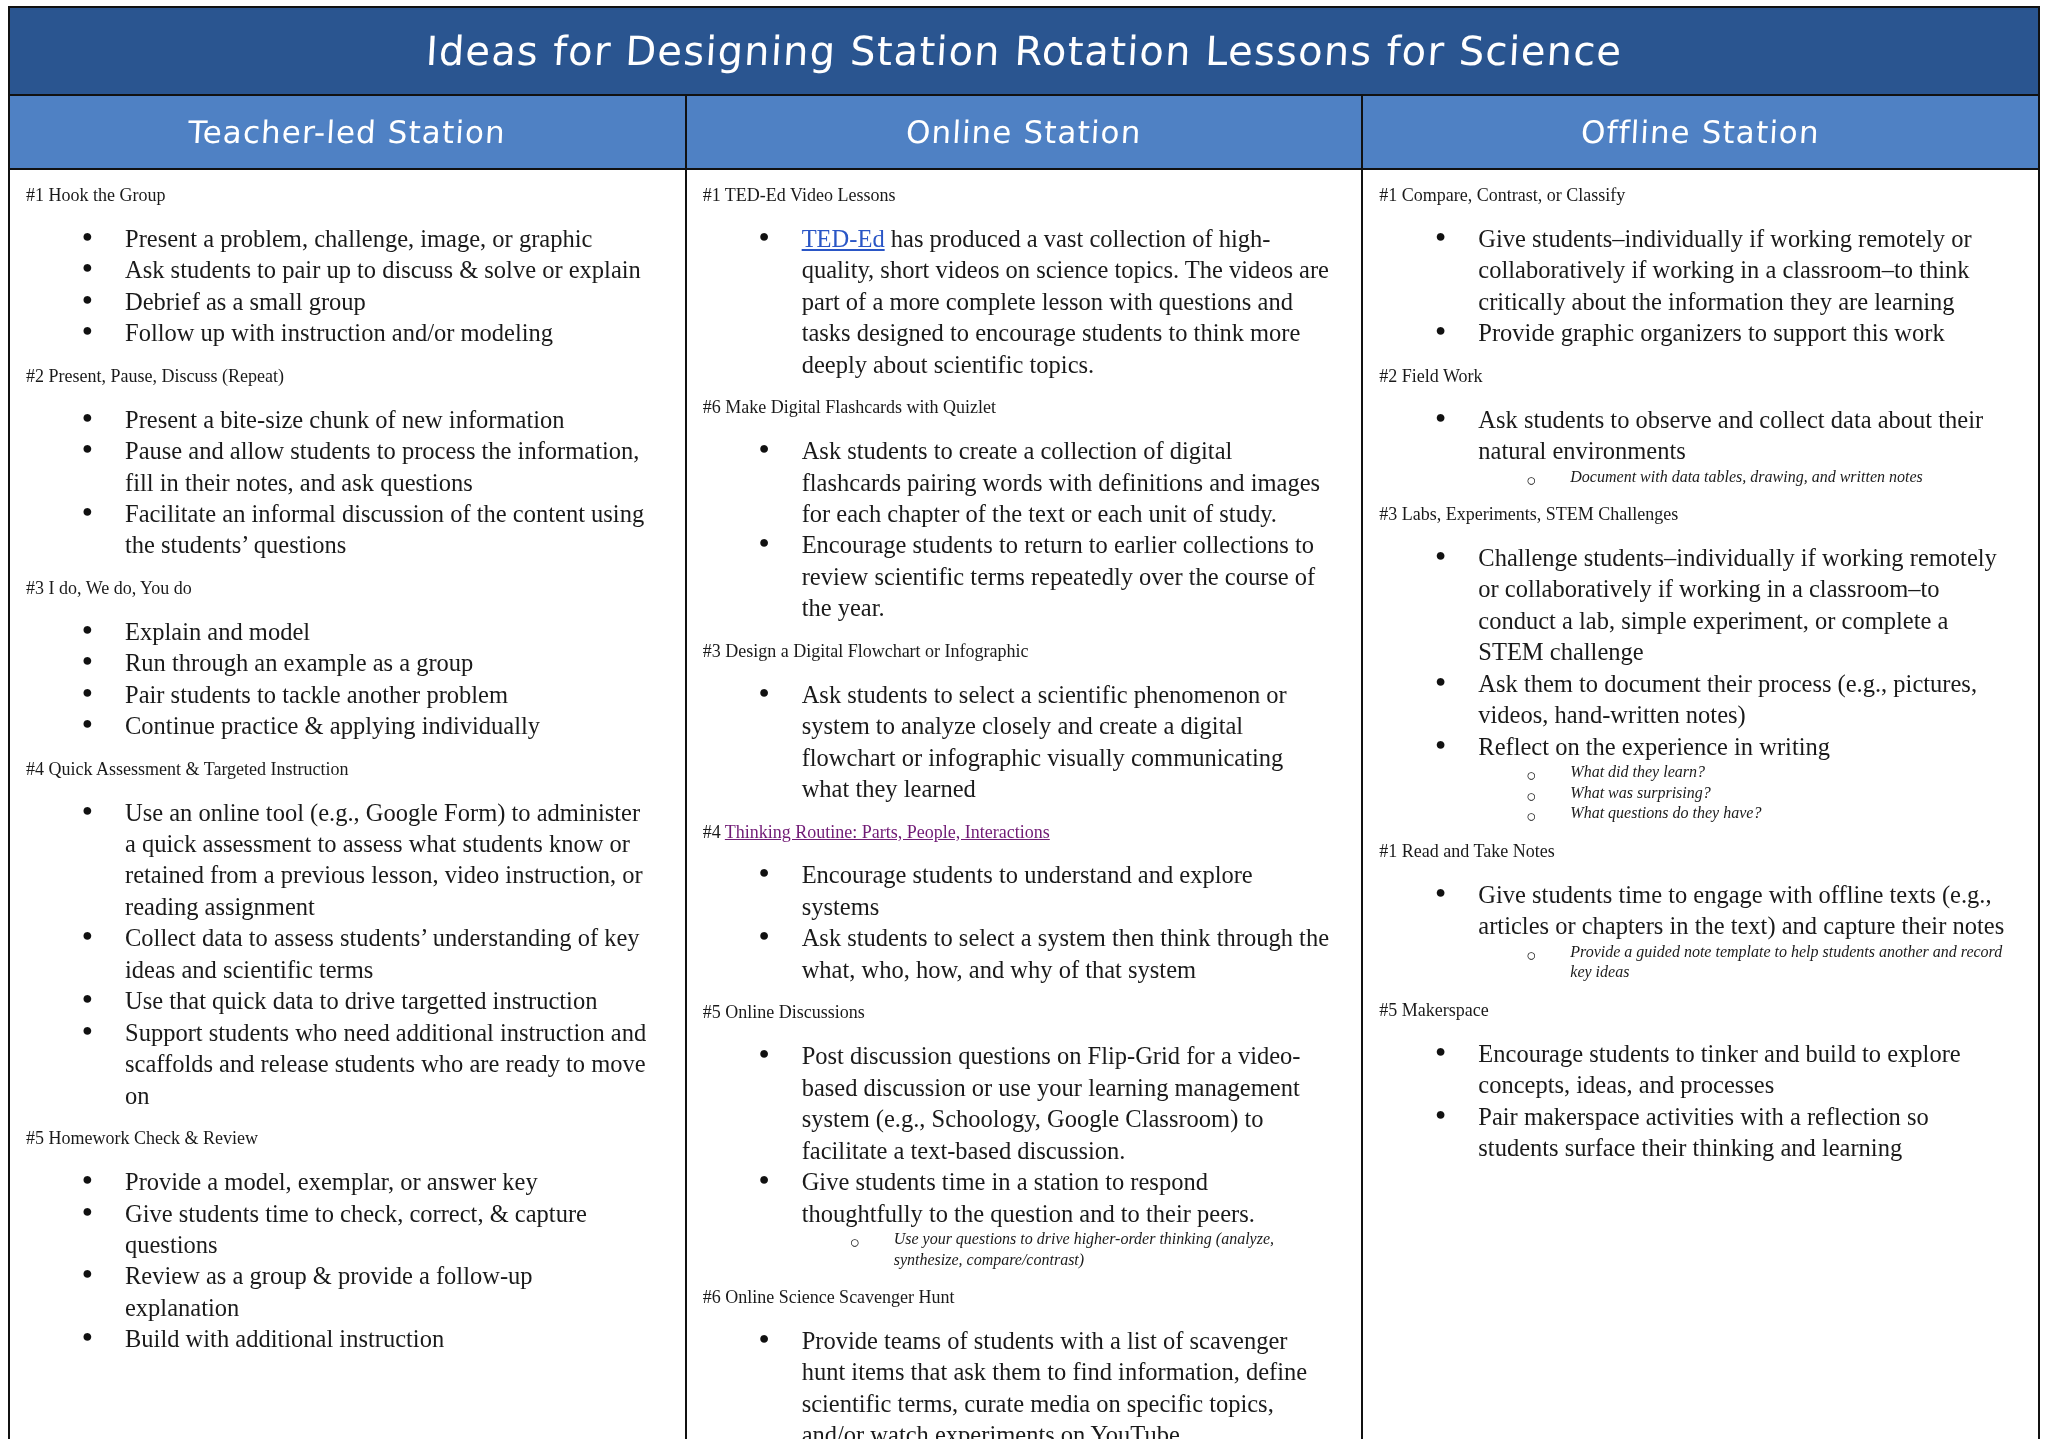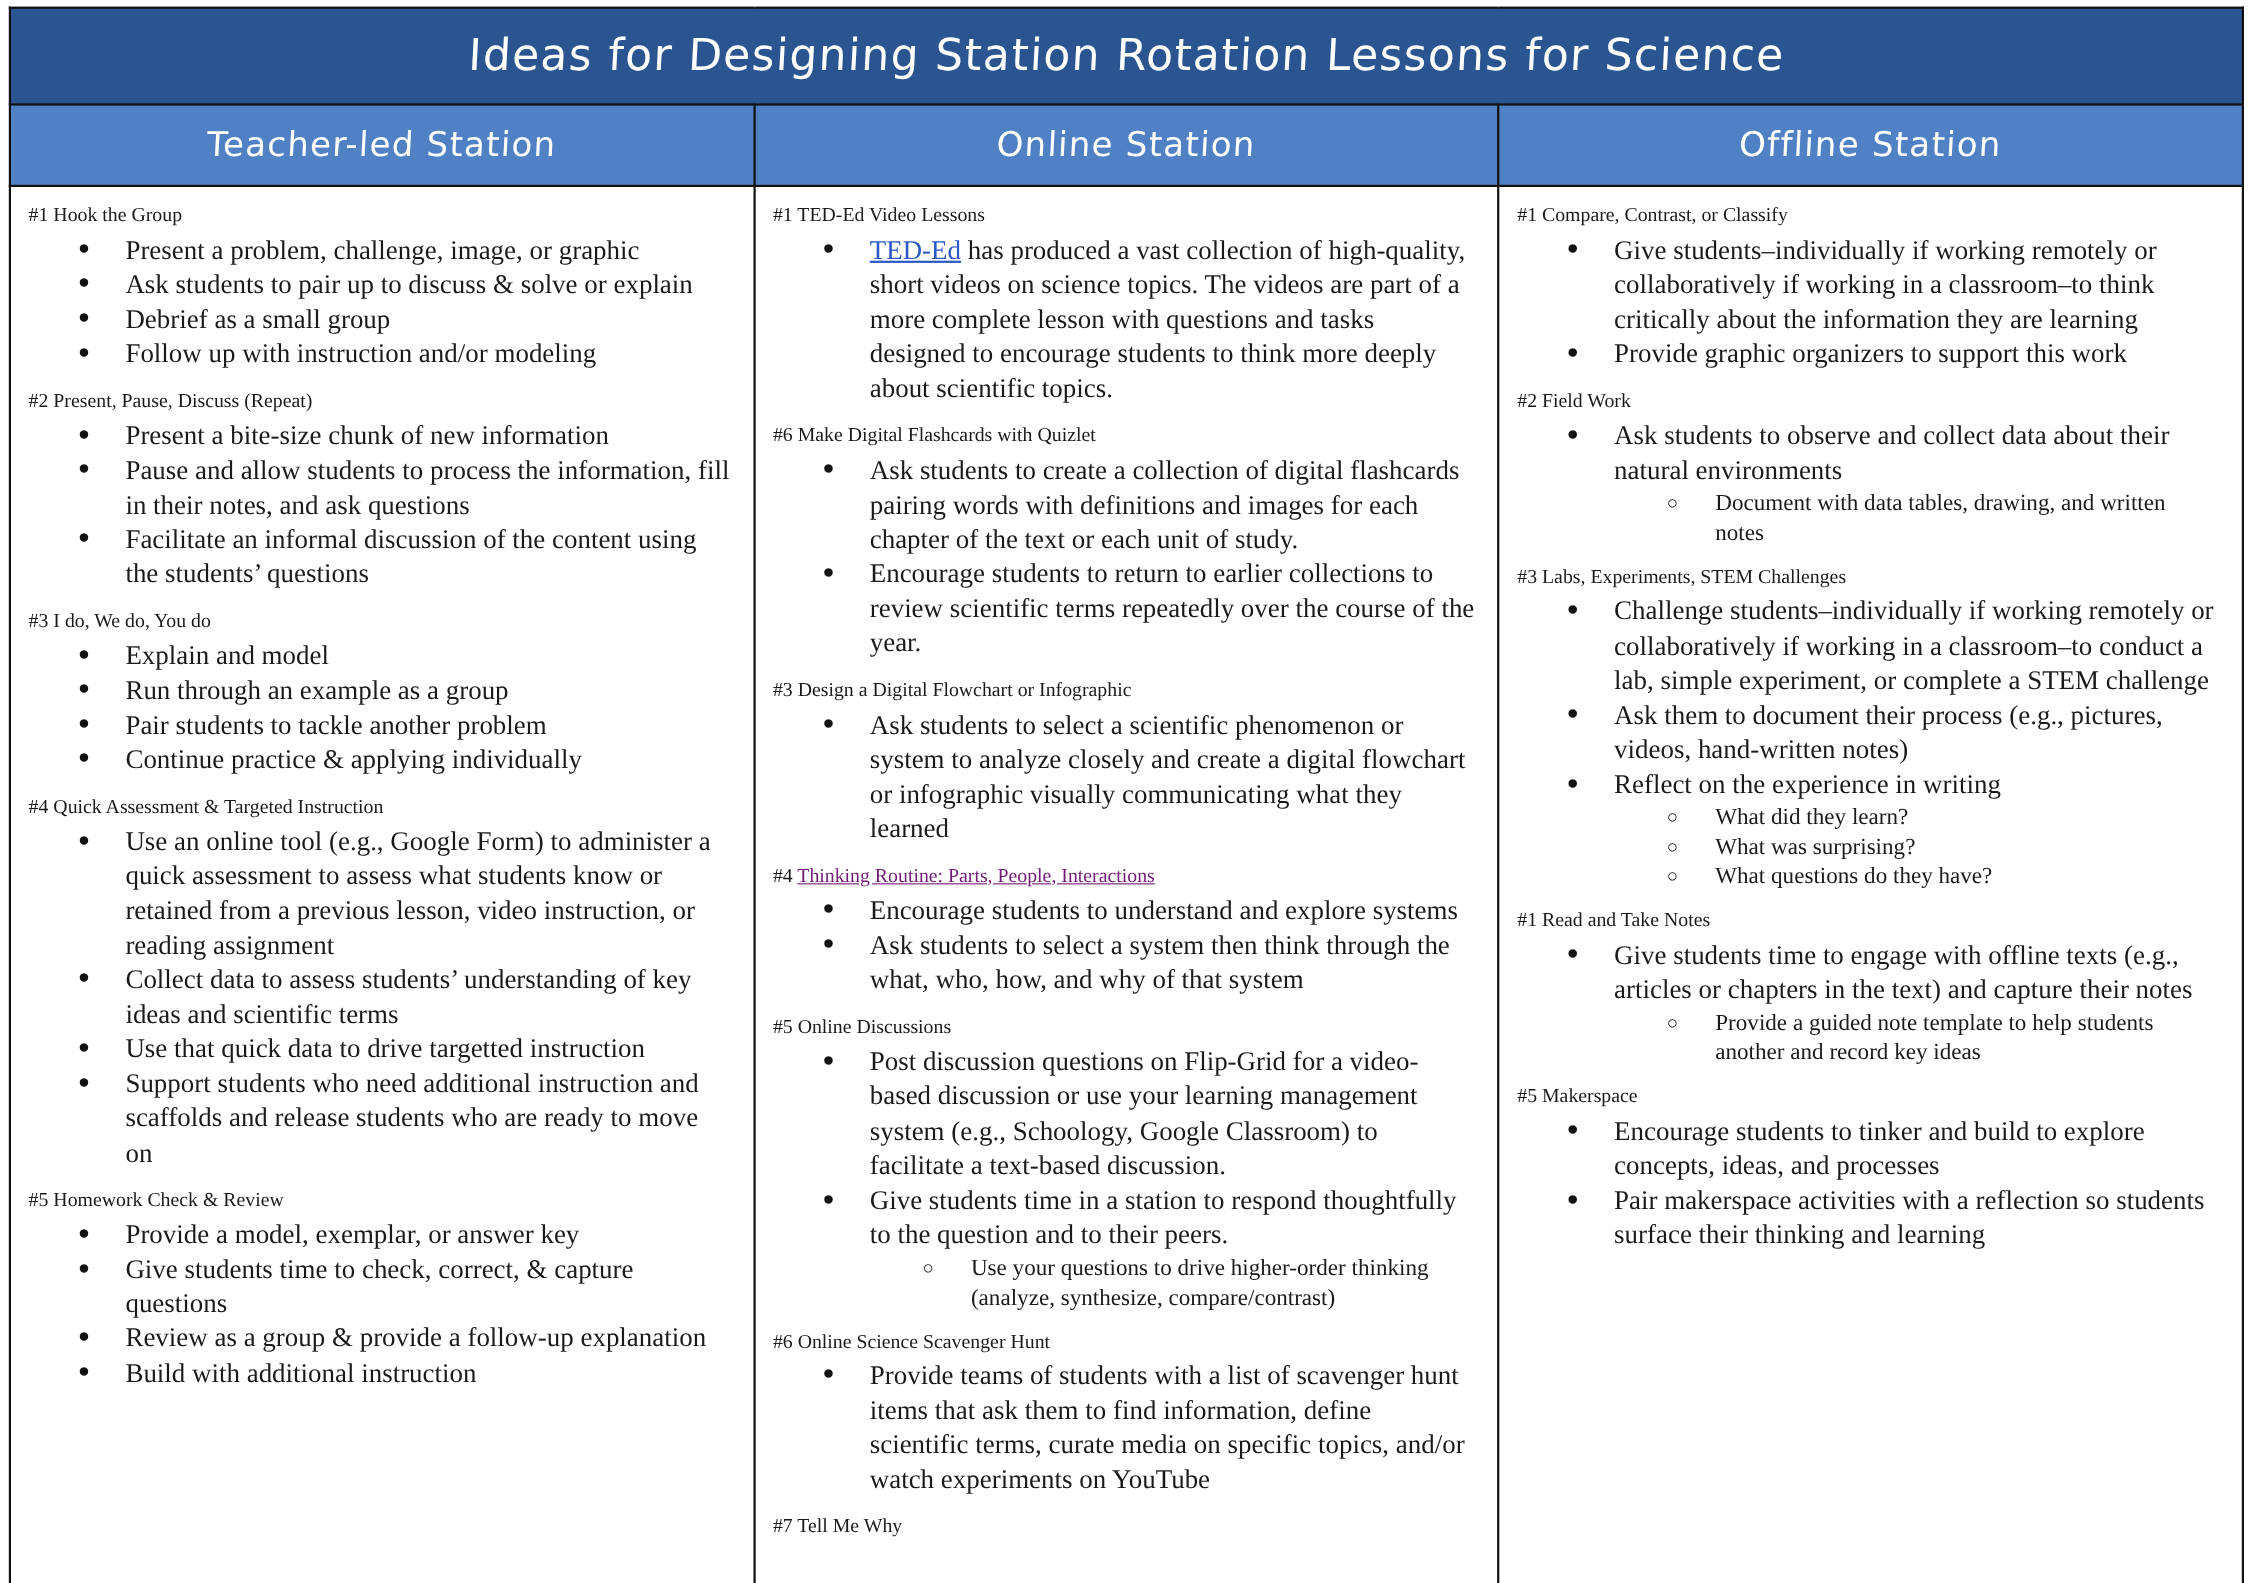--- a/index.html
+++ b/index.html
@@ -89,21 +89,21 @@
     color: #1a1a1a;
     margin: 0 0 1px 0;
   }
   .sec-title .link {
     color: #701a75;
     text-decoration: underline;
   }
 
   ul.lvl1 {
     list-style: none;
-    margin: 5px;
+    margin: 16px;
     padding: 0 0 0 36px;
   }
   ul.lvl1 > li {
     position: relative;
     padding-left: 47px;
     font-size: 24.5px;
     line-height: 1.285;
     color: #1a1a1a;
     margin: 0 0 0 0;
   }
@@ -118,23 +118,24 @@
   }
 
   ul.lvl2 {
     list-style: none;
     margin: 0;
     padding: 0 0 0 44px;
   }
   ul.lvl2 > li {
     position: relative;
     padding-left: 48px;
-    font-size: 21px;
+    font-size: 16px;
     line-height: 1.285;
     color: #1a1a1a;
+    font-style: italic;
   }
   ul.lvl2 > li::before {
     content: "\25CB";
     position: absolute;
     left: 4px;
     top: -1px;
     font-size: 17px;
     line-height: 1.72;
     color: #111111;
   }

